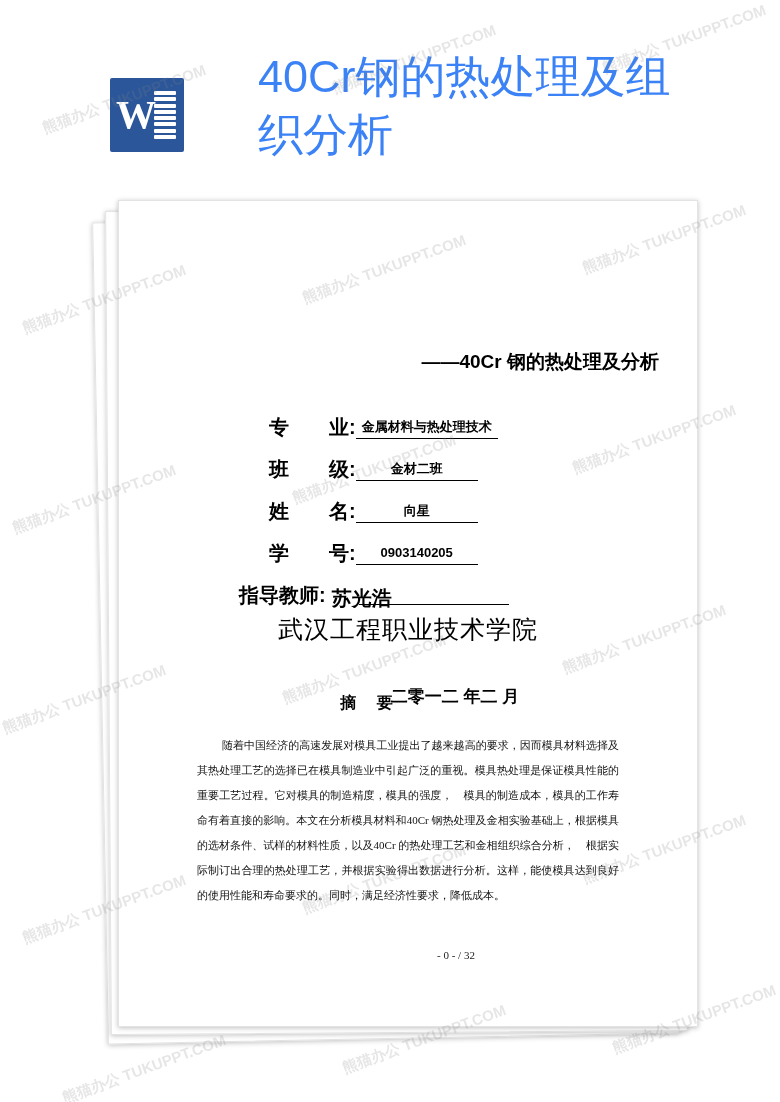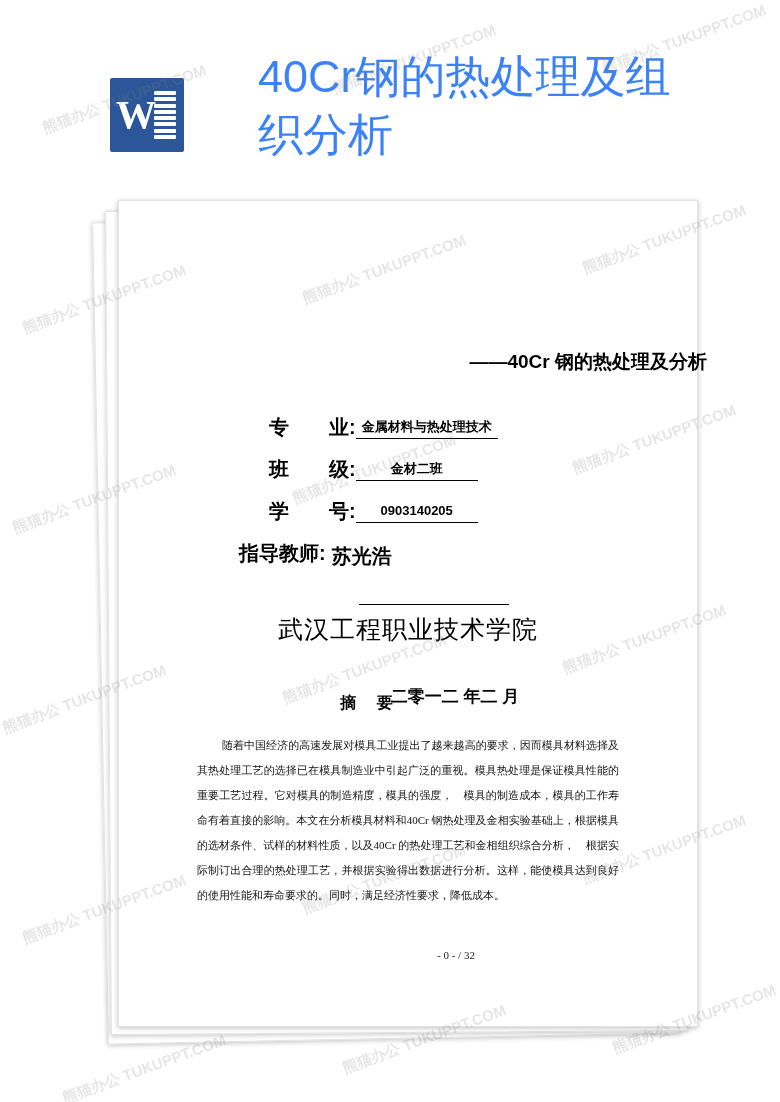--- a/index.html
+++ b/index.html
@@ -149,21 +149,20 @@
   }
   .doc-subtitle {
     position: absolute;
     left: 0;
     top: 148px;
     width: 540px;
     text-align: right;
     font-size: 19px;
     font-weight: bold;
     font-family: "Liberation Sans", sans-serif;
-    padding-left: 48px;
   }
 
   .field-list {
     position: absolute;
     left: 0;
     top: 196px;
     width: 578px;
   }
   .field-row {
     display: flex;
@@ -315,20 +314,24 @@
         <div class="doc-subtitle">——40Cr 钢的热处理及分析</div>
 
         <div class="field-list">
           <div class="field-row">
             <span class="field-label">专　　业:</span>
             <span class="field-value">金属材料与热处理技术</span>
           </div>
           <div class="field-row">
             <span class="field-label">班　　级:</span>
             <span class="field-value">金材二班</span>
+          </div>
+          <div class="field-row">
+            <span class="field-label">姓　　名:</span>
+            <span class="field-value">向星</span>
           </div>
           <div class="field-row">
             <span class="field-label">学　　号:</span>
             <span class="field-value">0903140205</span>
           </div>
           <div class="field-row teacher">
             <span class="field-label">指导教师:</span>
             <span class="field-value">苏光浩</span>
           </div>
         </div>

